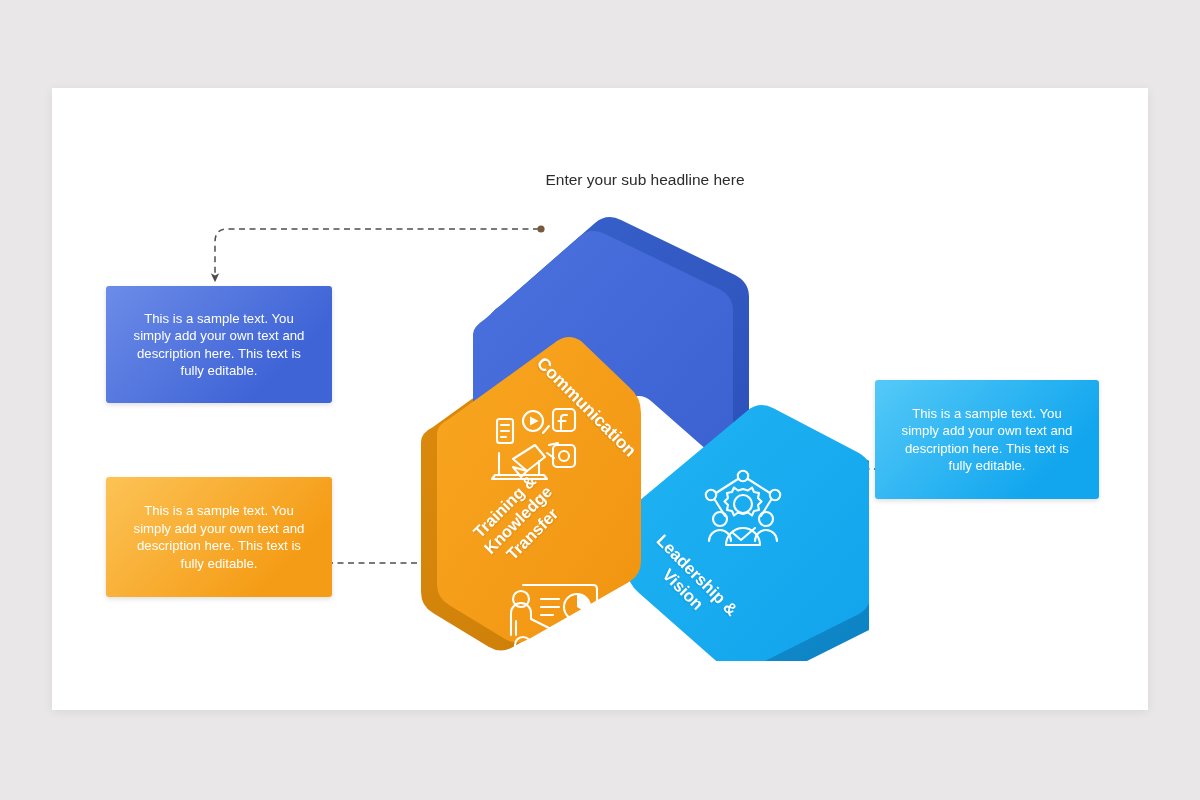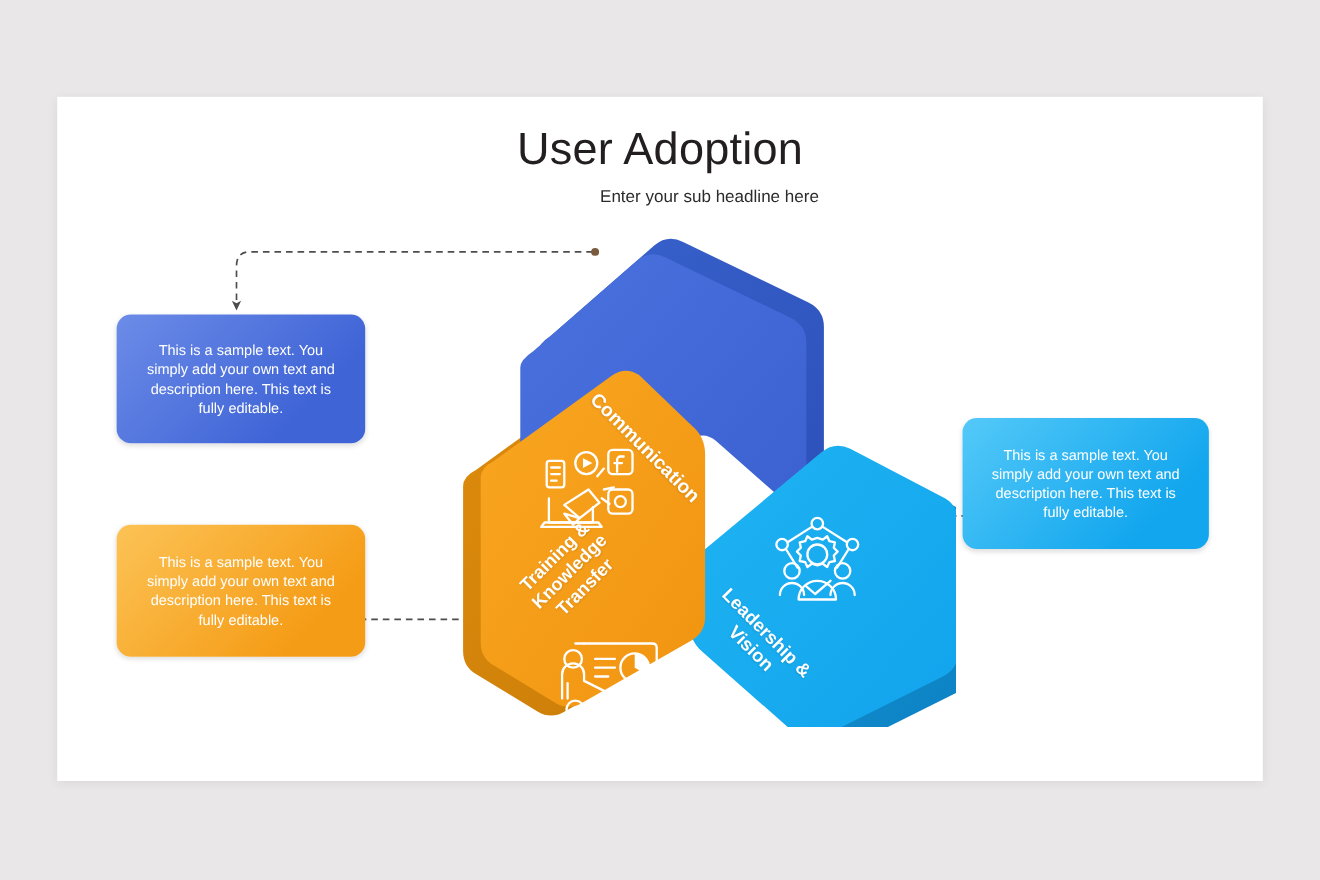--- a/index.html
+++ b/index.html
@@ -28,21 +28,21 @@
   #subtitle{
     position:absolute;left:0;top:83px;width:100%;
     text-align:center;
     font-size:15.5px;
     color:#2b2b2b;
     padding-left:45px;
   }
   
   .callout{
     position:absolute;
-    border-radius:13px;
+    border-radius:3px;
     color:#ffffff;
     font-size:13.2px;
     line-height:17.5px;
     text-align:center;
     display:flex;align-items:center;justify-content:center;
     padding:0 19px;
     box-sizing:border-box;
     box-shadow:0 2px 5px rgba(0,0,0,.13);
   }
   #box-comm{
@@ -91,21 +91,20 @@
     transform-origin:0 0;
   }
   
   #connectors{position:absolute;left:0;top:0;width:1096px;height:622px;}
 </style>
 </head>
 <body>
 
 <div id="slide">
 
-  <div id="title">User Adoption</div>
   <div id="subtitle">Enter your sub headline here</div>
 
   <svg id="connectors" viewBox="0 0 1096 622">
     <defs>
       <marker id="arr" markerWidth="7" markerHeight="7" refX="3.4" refY="3.1" orient="auto" markerUnits="strokeWidth">
         <path d="M0.3,0.3 L6.2,3.1 L0.3,5.9 L1.8,3.1 Z" fill="#4d4d4d"></path>
       </marker>
     </defs>
 
     <path d="M487,141 L175,141 Q163,141 163,154 L163,190" fill="none" stroke="#4d4d4d" stroke-width="1.5" stroke-dasharray="6,4.5" marker-end="url(#arr)"></path>

